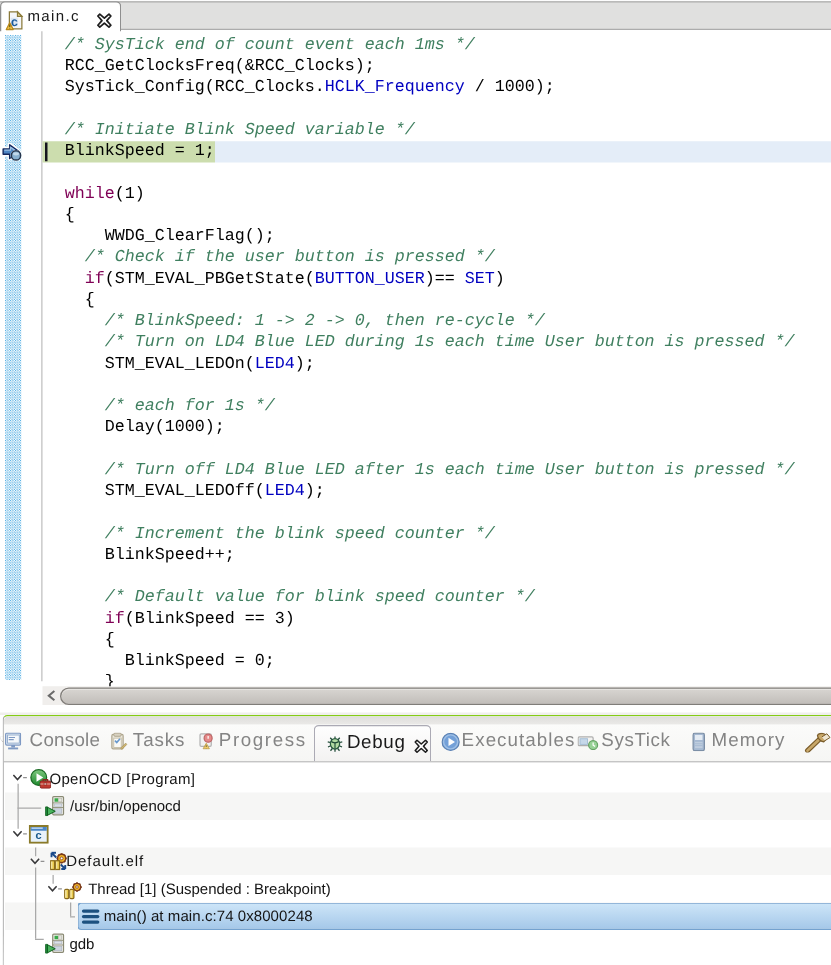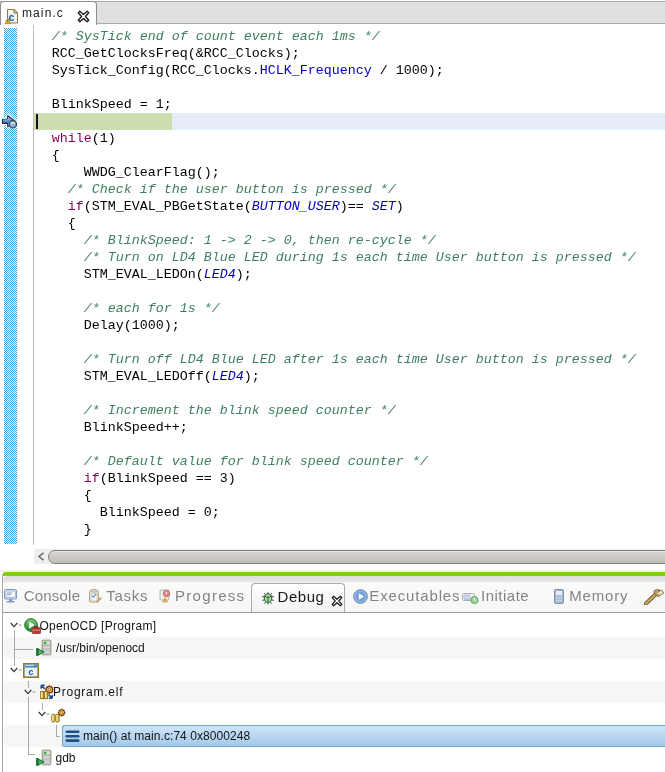--- a/index.html
+++ b/index.html
@@ -15,29 +15,29 @@
 #ebody{left:0;top:25px;width:665px;height:545px;background:#fff;}
 #dither{left:4px;top:3px;width:13px;height:516px;overflow:hidden;}
 #rulersep{left:33px;top:0;width:1px;height:520px;background:#c0c0c0;}
 #hlgreen{left:34px;top:88px;width:138px;height:17px;background:#ccddae;}
 #hlblue{left:172px;top:88px;width:493px;height:17px;background:#e4edf8;}
 #caret{left:36px;top:89px;width:2px;height:15px;background:#14141e;}
 #code{left:35.8px;top:3px;font:13.33px "Liberation Mono",monospace;line-height:17px;white-space:pre;color:#000;}
 .c{color:#3f7f5f;font-style:italic;}
 .k{color:#7f0055;font-weight:normal;}
 .b{color:#0000c0;text-align:center;}
-.i{color:#0000c0;font-style:italic;}
+.i{color:#0000c0;}
 
 #hsb{left:34px;top:524px;width:631px;height:15px;background:#f0eeec;}
 #hsbthumb{left:14px;top:0.5px;width:640px;height:14px;border:1px solid #807d79;border-radius:7px;background:linear-gradient(#d8d5d1,#c2beba);box-shadow:inset 0 1px 0 #e6e4e1;box-sizing:border-box;}
 #editorbottom{left:0;top:564px;width:665px;height:6px;background:#fff;border-bottom:1px solid #bdbdbd;border-radius:0 0 0 6px;box-sizing:border-box;}
 
 #gap{left:0;top:570px;width:665px;height:2px;background:#f0efed;}
 
-#bpanel{left:2px;top:572px;width:663px;height:200px;border:1px solid #a6a6a6;border-top:4px solid #84cc16;border-right:none;border-bottom:none;border-radius:4px 0 0 0;background:#fff;box-sizing:border-box;}
+#bpanel{left:2px;top:572px;width:663px;height:200px;border:1px solid #a6a6a6;border-top:1px solid #84cc16;border-right:none;border-bottom:none;border-radius:4px 0 0 0;background:#fff;box-sizing:border-box;}
 #btabbar{left:0;top:0;width:662px;height:36px;background:linear-gradient(#dedddb 0px,#e9e8e6 6px,#fbfbfa 7px,#f6f6f4 36px);border-bottom:1px solid #9a9a9a;border-radius:4px 0 0 0;}
 .btxt{position:absolute;top:11px;font-size:15px;color:#848484;letter-spacing:0.55px;}
 #dbgtab{left:248px;top:7px;width:94px;height:29px;background:linear-gradient(#fefefe,#f3f2f1);border:1px solid #abaab4;border-bottom:none;border-radius:4px 4px 0 0;box-sizing:border-box;position:absolute;}
 
 #tree{left:1px;top:38px;width:662px;height:162px;background:#fff;font-size:12px;color:#141414;}
 .trow{position:absolute;left:0;width:662px;height:22px;}
 .stripe{background:#f6f6f5;}
 .ttxt{position:absolute;top:4px;letter-spacing:0.1px;}
 .conn{position:absolute;background:#a9a9a9;}
 #selbar{position:absolute;left:58px;top:0;width:603px;height:22px;border:1px solid #74a2cf;border-right:none;border-radius:3px 0 0 3px;background:linear-gradient(#cde5f8,#a5c8e9);box-sizing:border-box;}
@@ -83,20 +83,21 @@
 <path d="M2.4 7 h5 v-2.3 l4.6 3.4" stroke="#9cc0e4" stroke-width="1" fill="none"></path>
 <circle cx="11.8" cy="11.3" r="4.4" fill="#ffffff"></circle>
 <circle cx="11.8" cy="11.3" r="3.7" fill="#88b0d0" stroke="#26364e" stroke-width="1.2"></circle>
 <ellipse cx="11.8" cy="10" rx="2.4" ry="1.3" fill="#c2d8ea"></ellipse>
     </svg>
 <div class="abs" id="caret"></div>
   <div class="abs" id="code">  <span class="c">/* SysTick end of count event each 1ms */</span>
   RCC_GetClocksFreq(&amp;RCC_Clocks);
   SysTick_Config(RCC_Clocks.<span class="b">HCLK_Frequency</span> / 1000);
 
+  <span class="c">/* Initiate Blink Speed variable */</span>
   BlinkSpeed = 1;
 
   <span class="k">while</span>(1)
   {
       WWDG_ClearFlag();
     <span class="c">/* Check if the user button is pressed */</span>
     <span class="k">if</span>(STM_EVAL_PBGetState(<span class="i">BUTTON_USER</span>)== <span class="i">SET</span>)
     {
       <span class="c">/* BlinkSpeed: 1 -&gt; 2 -&gt; 0, then re-cycle */</span>
       <span class="c">/* Turn on LD4 Blue LED during 1s each time User button is pressed */</span>
@@ -170,21 +171,21 @@
 <circle cx="7.5" cy="7.5" r="5.6" fill="none" stroke="#86b0e0" stroke-width="1.1"></circle>
 <path d="M5.8 4.2 L11 7.5 L5.8 10.8 Z" fill="#fff"></path>
         </svg></div>
 <span class="btxt" style="left:366.3px;letter-spacing:0.85px">Executables</span>
 <div class="abs" style="left:459px;top:14px;opacity:0.78"><svg width="17" height="13" viewBox="0 0 17 13">
 <rect x="0.5" y="2.5" width="12" height="7" rx="1" fill="#f2f2f0" stroke="#9a9a9a"></rect>
 <rect x="2" y="4" width="6" height="4.5" fill="#b8cfe6" stroke="#86a8c8" stroke-width="0.7"></rect>
 <circle cx="12.5" cy="9" r="3.6" fill="#7cc87c" stroke="#3e8a3e"></circle>
 <path d="M12.5 7v2.2l1.6 0.9" stroke="#fff" stroke-width="1" fill="none"></path>
         </svg></div>
-<span class="btxt" style="left:478px;letter-spacing:0.5px">Initiate</span>
+<span class="btxt" style="left:478px;letter-spacing:0.5px">SysTick</span>
 <div class="abs" style="left:549.5px;top:13px;opacity:0.78"><svg width="12" height="15" viewBox="0 0 12 15">
 <rect x="1.5" y="0.5" width="9" height="14" rx="1.4" fill="#8fa8c8" stroke="#5a7290"></rect>
 <rect x="3" y="2" width="6" height="4" fill="#dfe8f2"></rect>
 <rect x="3" y="7.5" width="6" height="5" fill="#b0c2d8"></rect>
 <path d="M3 9h6M3 10.5h6" stroke="#8fa8c8" stroke-width="0.7"></path>
         </svg></div>
 <span class="btxt" style="left:566.3px;letter-spacing:0.8px">Memory</span>
 <div class="abs" style="left:640px;top:13px"><svg width="22" height="16" viewBox="0 0 22 16">
 <path d="M3 14.5 L13 5" stroke="#7a5c2a" stroke-width="4" stroke-linecap="round"></path>
 <path d="M3 14.5 L13 5" stroke="#c8a86a" stroke-width="2.2" stroke-linecap="round"></path>
@@ -300,17 +301,18 @@
 <rect x="11.8" y="2.6" width="2.6" height="2.8" fill="#e4e4e0" stroke="#b8b8a8" stroke-width="0.5"></rect>
 <path d="M7.2 6.3 h8.6" stroke="#8a8a74" stroke-width="0.7"></path>
 <rect x="8.6" y="7.2" width="5.8" height="1.8" fill="#dde2ea" stroke="#b0b8c4" stroke-width="0.5"></rect>
 <path d="M7.2 10 h8.6" stroke="#8a8a74" stroke-width="0.7"></path>
 <rect x="8.6" y="11" width="5.8" height="3.6" fill="#ccd4e0" stroke="#a8b0bc" stroke-width="0.5"></rect>
 <path d="M1.5 9.5 L1.5 16.5 L3 16.5 L3 9.5 Z" fill="#1e8a3a" stroke="#10601f" stroke-width="0.7"></path>
 <path d="M3 9.8 L9.2 13 L3 16.2 Z" fill="#4ab45e" stroke="#10601f" stroke-width="0.8"></path>
         </svg></div>
 <span class="ttxt" style="left:35.5px;top:5px;letter-spacing:0.28px">OpenOCD [Program]</span>
 <span class="ttxt" style="left:52px;top:27px;letter-spacing:0px">/usr/bin/openocd</span>
-<span class="ttxt" style="left:49px;top:71px;letter-spacing:0.75px">Program.elf</span>
+<span class="ttxt" style="left:49px;top:71px;letter-spacing:0.75px">Default.elf</span>
+<span class="ttxt" style="left:66.5px;top:93px;letter-spacing:0px">Thread [1] (Suspended : Breakpoint)</span>
 <span class="ttxt" style="left:79px;top:115px;letter-spacing:0.06px">main() at main.c:74 0x8000248</span>
 <span class="ttxt" style="left:51.5px;top:137px;letter-spacing:0px">gdb</span>
     </div>
 </div>
 
 </body></html>

